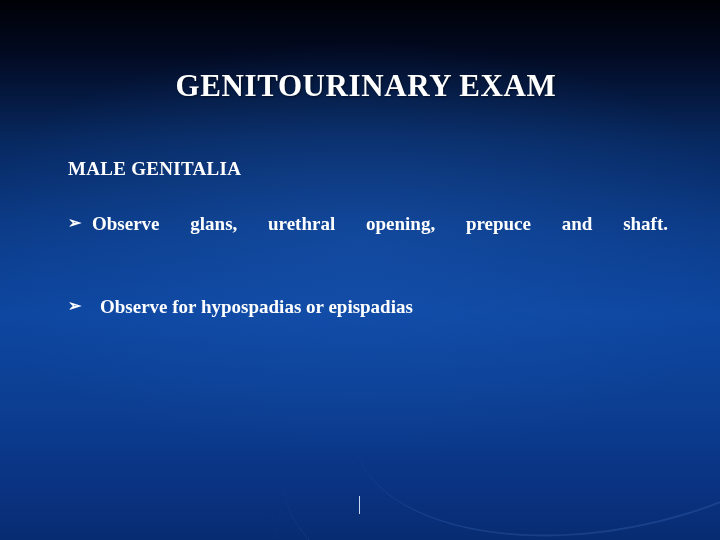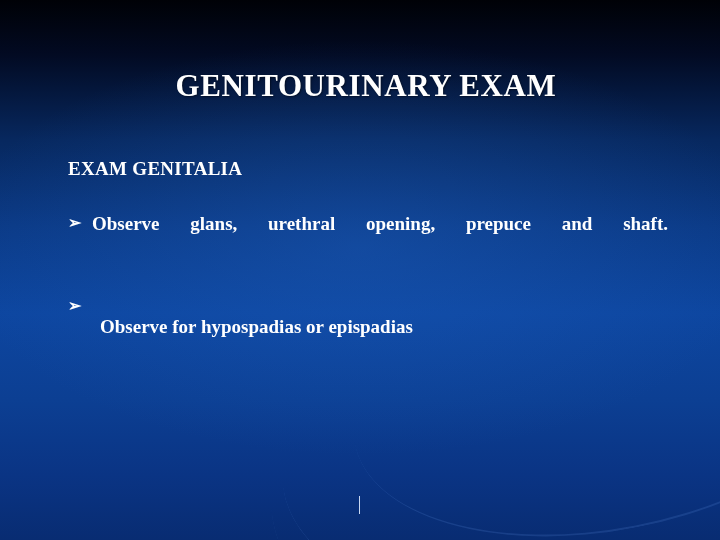--- a/index.html
+++ b/index.html
@@ -122,21 +122,20 @@
   .bullet.justify .text {
     text-align: justify;
   }
   .bullet.justify .text::after {
     content: "";
     display: inline-block;
     width: 100%;
   }
   .bullet.indent .text {
     padding-left: 8px;
-    margin-top: 20px;
   }
 
   .cursor-mark {
     position: absolute;
     left: 359px;
     bottom: 26px;
     width: 1px;
     height: 18px;
     background: #c9d8f2;
   }
@@ -146,21 +145,21 @@
 
 <div class="slide">
   <div class="glow"></div>
   <div class="swoosh swoosh-1"></div>
   <div class="swoosh swoosh-2"></div>
   <div class="swoosh swoosh-3"></div>
 
   <div class="title">GENITOURINARY EXAM</div>
 
   <div class="body-block">
-    <div class="heading">EXAM GENITALIA</div>
+    <div class="heading">MALE GENITALIA</div>
 
     <div class="bullet justify">
       <span class="marker">➢</span>
       <span class="text">Observe glans, urethral opening, prepuce and shaft.</span>
     </div>
 
     <div class="bullet indent">
       <span class="marker">➢</span>
       <span class="text">Observe for hypospadias or epispadias</span>
     </div>

